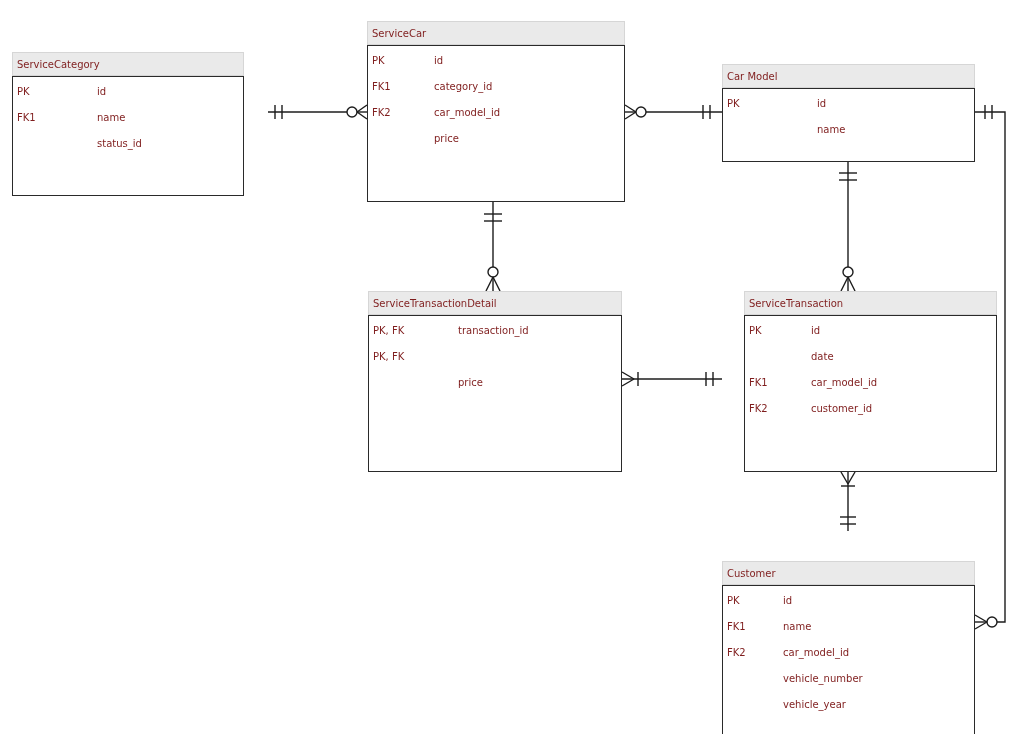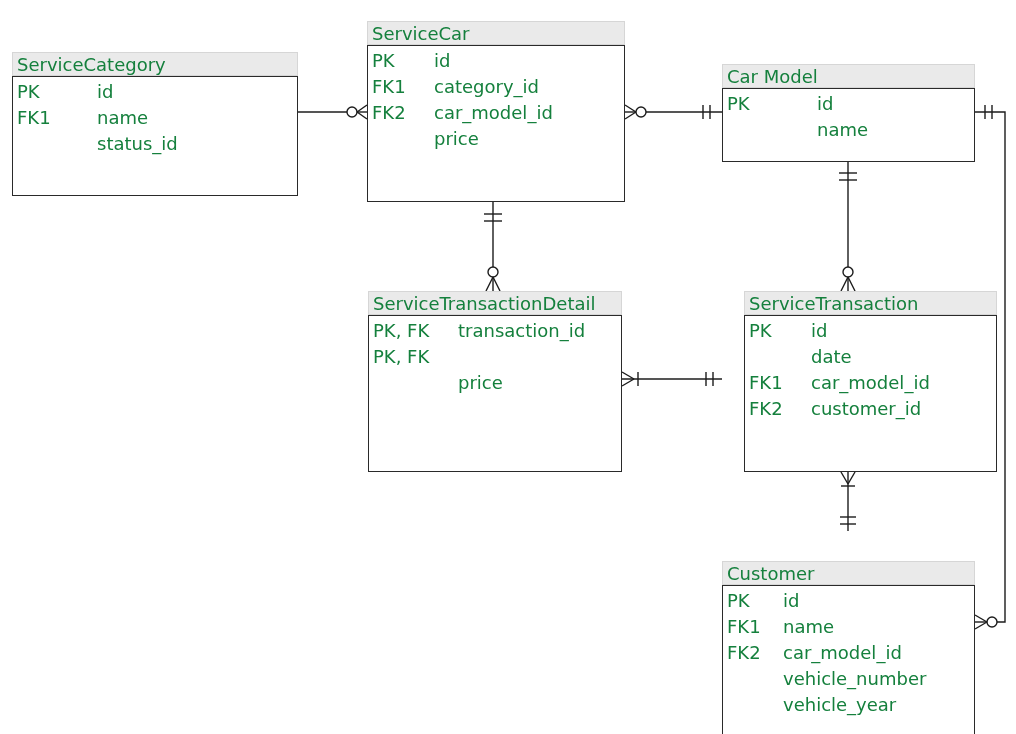--- a/index.html
+++ b/index.html
@@ -18,22 +18,22 @@
     width: 1016px; height: 734px;
   }
   #wires line, #wires path {
     stroke: #1c1c1c; stroke-width: 1.4; fill: none;
   }
   #wires circle {
     stroke: #1c1c1c; stroke-width: 1.4; fill: #ffffff;
   }
   .entity {
     position: absolute;
-    font-size: 18px;
-    color: #15803d;
+    font-size: 10px;
+    color: #7f1d1d;
   }
   .entity .hdr {
     box-sizing: border-box;
     height: 24px; line-height: 23px;
     background: #eaeaea;
     border: 1px solid #d6d6d6;
     padding-left: 4px;
     white-space: nowrap;
     overflow: hidden;
   }
@@ -125,21 +125,21 @@
       <path d="M975,112 H1005 V622 H997"></path>
       <line x1="985" y1="105" x2="985" y2="119"></line>
       <line x1="992" y1="105" x2="992" y2="119"></line>
       <circle cx="992" cy="622" r="5"></circle>
       <line x1="987" y1="622" x2="975" y2="622"></line>
       <line x1="987" y1="622" x2="975" y2="615"></line>
       <line x1="987" y1="622" x2="975" y2="629"></line>
     </g>
   </svg>
 
-  <div class="entity" style="left:12px; top:52px; width:286px;border-radius:24px; --keyw:80px;">
+  <div class="entity" style="left:12px; top:52px; width:232px;border-radius:24px; --keyw:80px;">
     <div class="hdr">ServiceCategory</div>
     <div class="body" style="height:120px;">
       <div class="row">
         <span class="key">PK</span>
         <span class="field">id</span>
       </div>
       <div class="row">
         <span class="key">FK1</span>
         <span class="field">name</span>
       </div>

